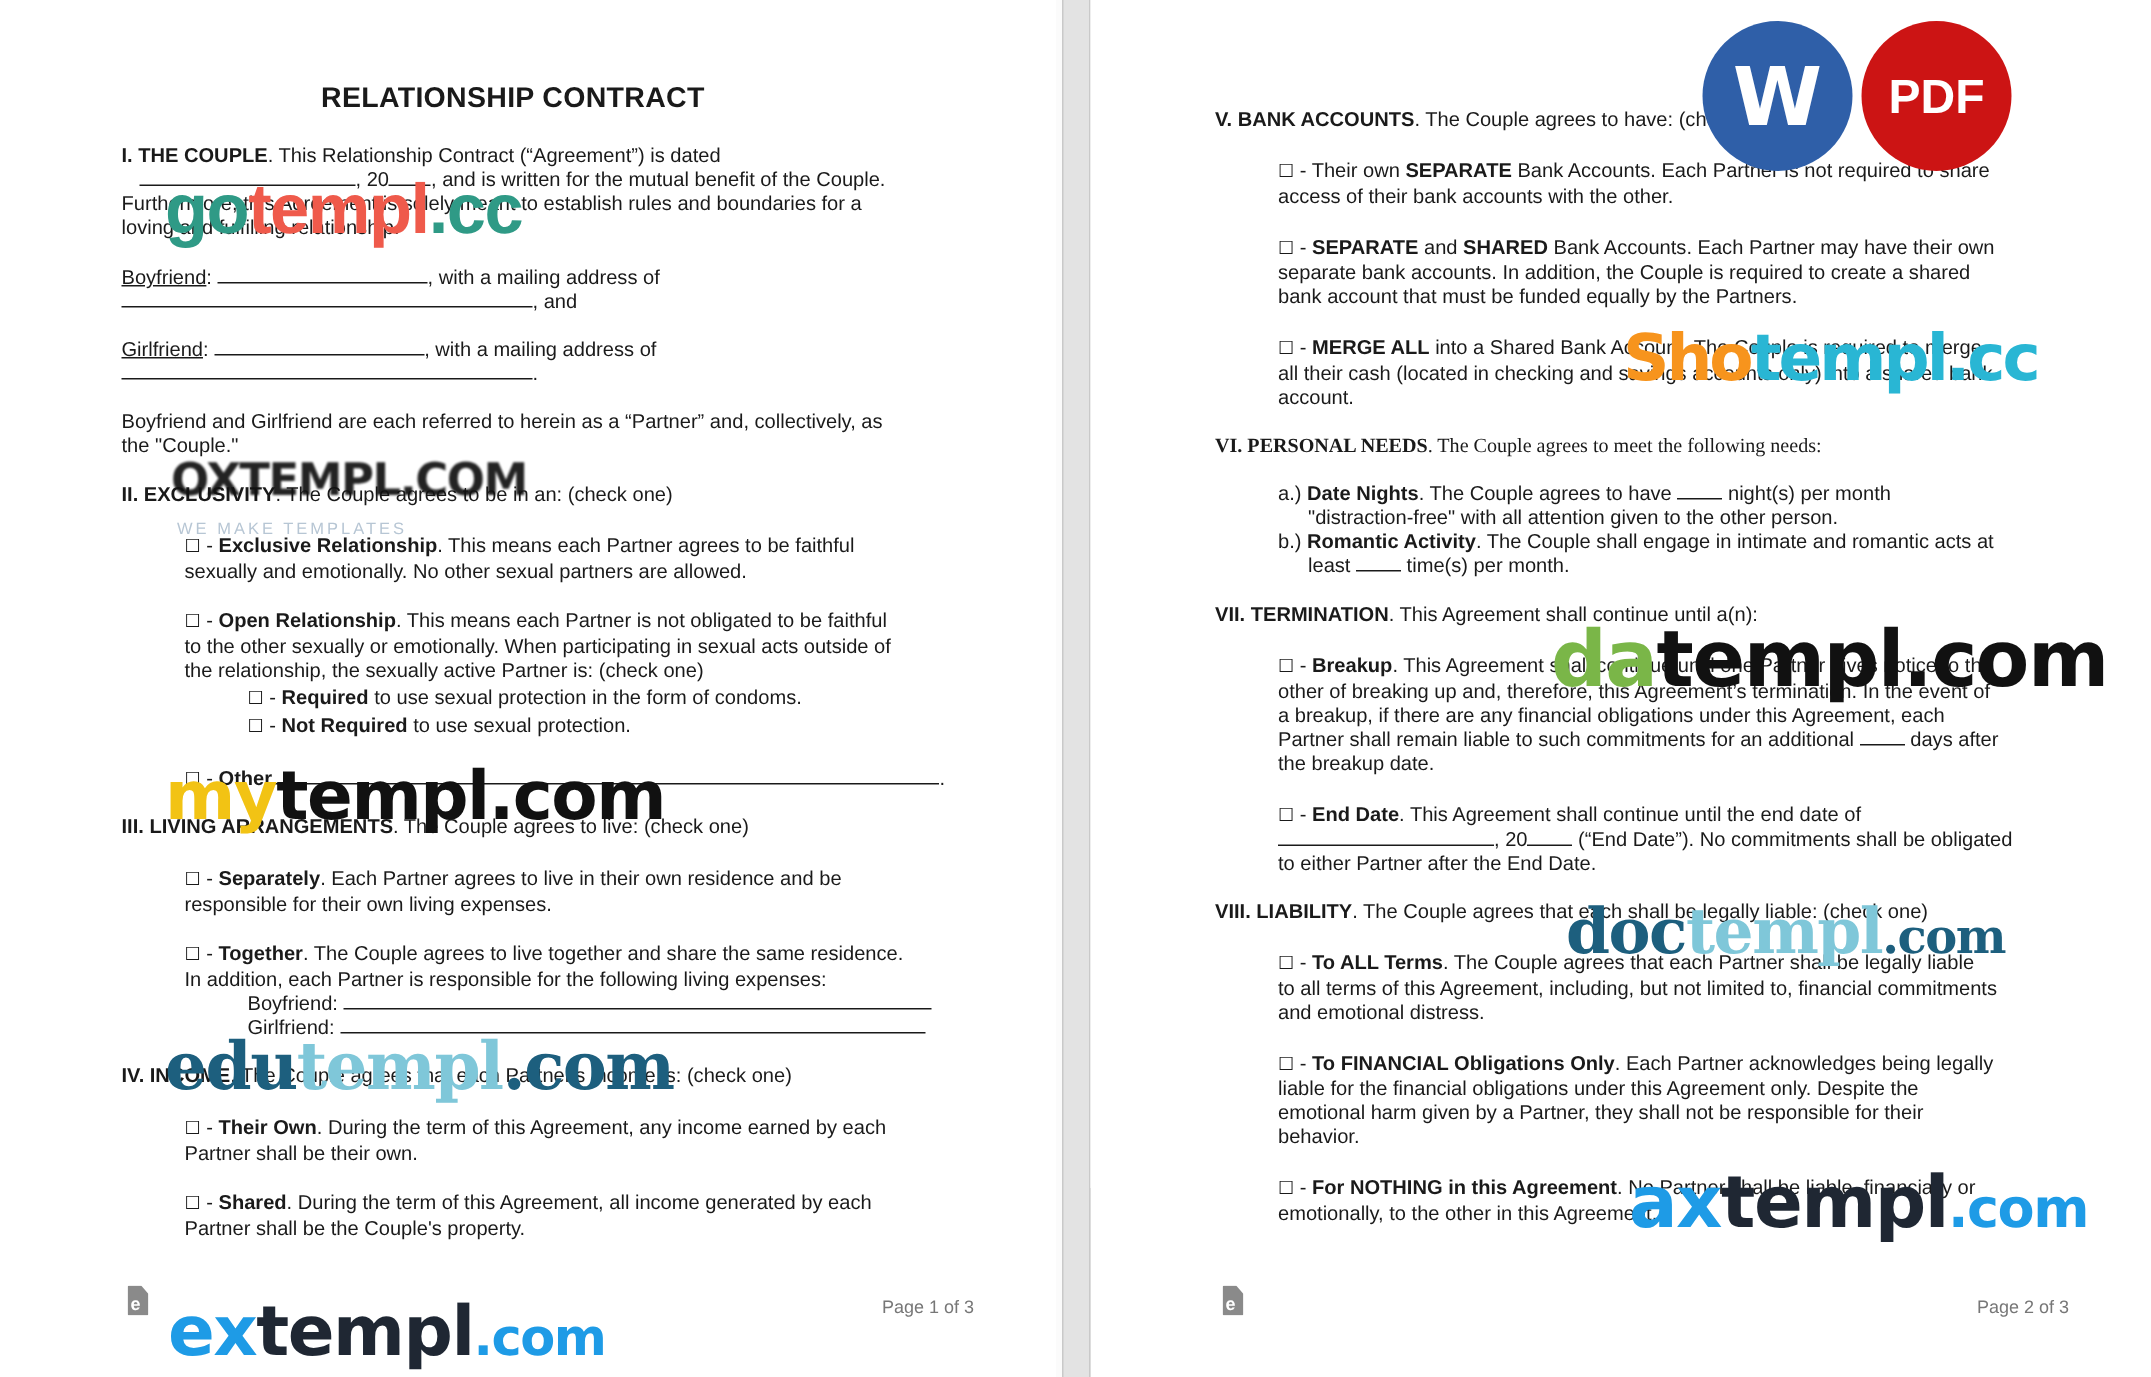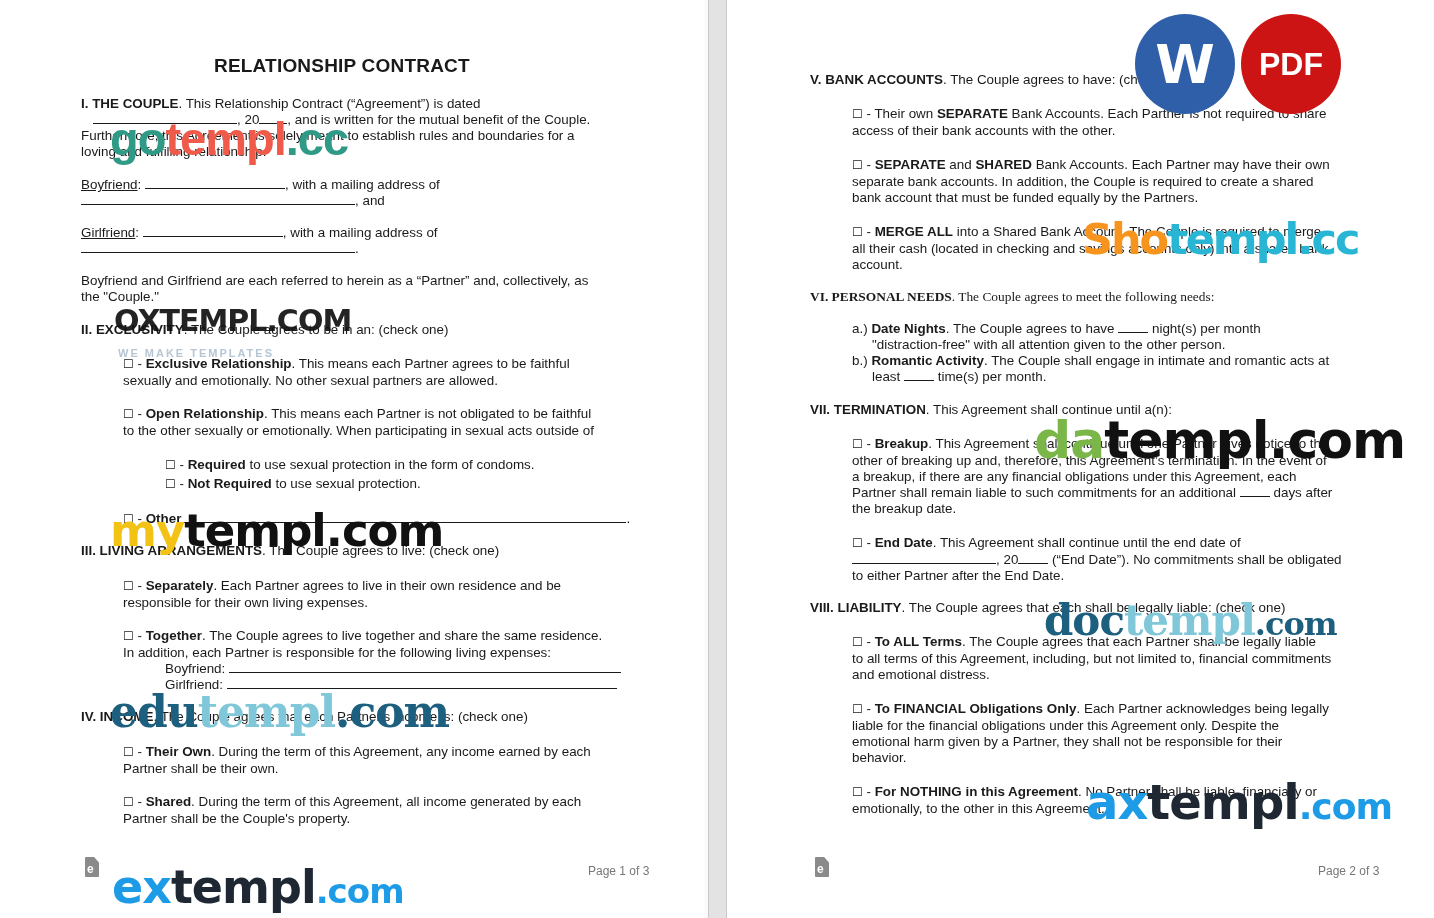--- a/index.html
+++ b/index.html
@@ -24,21 +24,21 @@
 
   .page-num { font-size: 12px; color: #777777; }
   .doc-icon { position: absolute; width: 14px; height: 20px; background: #8a8a8a; border-radius: 1px;
               clip-path: polygon(0 0, 65% 0, 100% 28%, 100% 100%, 0 100%); }
   .doc-icon span { position: absolute; left: 2px; top: 6px; color: #ffffff; font-size: 12px; font-weight: bold; line-height: 12px; }
 
   
   .wm { position: absolute; white-space: nowrap; font-weight: bold; pointer-events: none; line-height: 1; }
   .wm-gotempl { left: 110px; top: 115px; font-size: 47px; letter-spacing: -1px; font-family: "Liberation Sans", sans-serif; }
   .wm-oxtempl { left: 114px; top: 306px; font-size: 30px; color: #111; font-family: "DejaVu Sans", sans-serif; letter-spacing: -1px; opacity: 0.92; filter: blur(0.6px); }
-  .wm-oxtag { left: 118px; top: 348px; font-size: 11px; color: #b7c6d4; letter-spacing: 2px; font-weight: bold; }
+  .wm-oxtag { left: 118px; top: 348px; font-size: 11px; color: #b7c6d4; letter-spacing: 2px; font-weight: normal; }
   .wm-mytempl { left: 110px; top: 508px; font-size: 45px; font-family: "DejaVu Sans", sans-serif; letter-spacing: -1px; }
   .wm-edutempl { left: 110px; top: 690px; font-size: 44px; font-family: "DejaVu Serif", serif; letter-spacing: -1px; }
   .wm-extempl { left: 112px; top: 864px; font-size: 46px; font-family: "DejaVu Sans", sans-serif; letter-spacing: -1px; }
   .wm-shotempl { left: 1082px; top: 218px; font-size: 43px; font-family: "DejaVu Sans", sans-serif; letter-spacing: -2px; }
   .wm-datempl { left: 1034px; top: 414px; font-size: 52px; font-family: "DejaVu Sans", sans-serif; letter-spacing: -1px; }
   .wm-doctempl { left: 1044px; top: 600px; font-size: 42px; font-family: "DejaVu Serif", serif; letter-spacing: -1px; }
   .wm-axtempl { left: 1086px; top: 778px; font-size: 48px; font-family: "DejaVu Sans", sans-serif; letter-spacing: -1px; }
 
   
   .badge { position: absolute; border-radius: 50%; color: #ffffff; font-weight: bold; display: flex; align-items: center; justify-content: center; }
@@ -81,20 +81,21 @@
   </div>
   <div class="abs" style="left:123px; top:356px;">
     <span class="box">☐</span><span> - </span><span class="b">Exclusive Relationship</span><span>. This means each Partner agrees to be faithful</span>
   </div>
   <div class="abs" style="left:123px; top:373px;">sexually and emotionally. No other sexual partners are allowed.</div>
 
   <div class="abs" style="left:123px; top:406px;">
     <span class="box">☐</span><span> - </span><span class="b">Open Relationship</span><span>. This means each Partner is not obligated to be faithful</span>
   </div>
   <div class="abs" style="left:123px; top:423px;">to the other sexually or emotionally. When participating in sexual acts outside of</div>
+  <div class="abs" style="left:123px; top:439px;">the relationship, the sexually active Partner is: (check one)</div>
   <div class="abs" style="left:165px; top:457px;">
     <span class="box">☐</span><span> - </span><span class="b">Required</span><span> to use sexual protection in the form of condoms.</span>
   </div>
   <div class="abs" style="left:165px; top:476px;">
     <span class="box">☐</span><span> - </span><span class="b">Not Required</span><span> to use sexual protection.</span>
   </div>
   <div class="abs" style="left:123px; top:511px;">
     <span class="box">☐</span><span> - </span><span class="b">Other</span><span class="blank" style="width:445px;"></span><span>.</span>
   </div>
 

